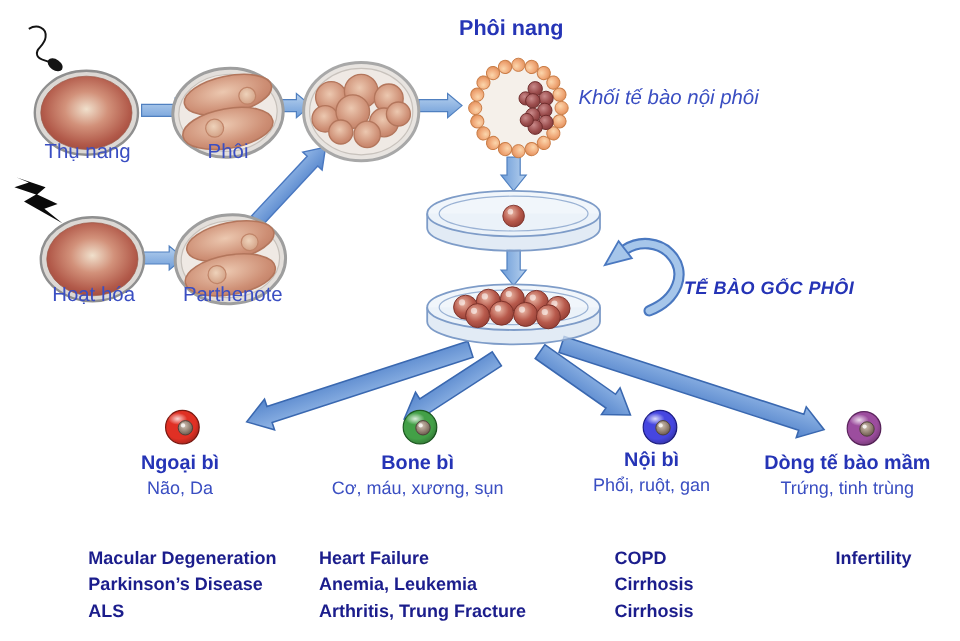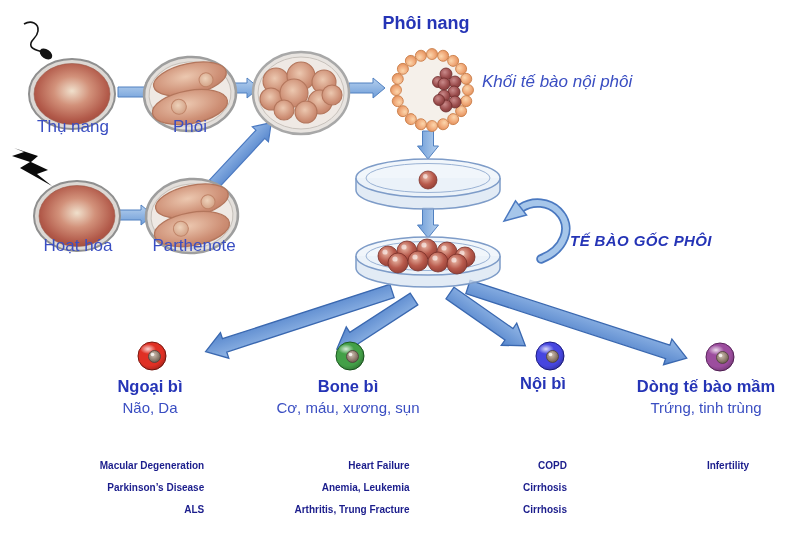--- a/index.html
+++ b/index.html
@@ -8,22 +8,22 @@
   #diagram-svg{position:absolute;left:0;top:0;}
   .lbl{position:absolute;transform:translateX(-50%);white-space:nowrap;
        font-size:17px;color:var(--label-blue,#3a4ec2);}
   .hdr{font-size:18px;font-weight:bold;color:var(--header-blue,#2534b6);}
   .icm-lbl{position:absolute;white-space:nowrap;font-size:17px;font-style:italic;
        color:var(--label-blue,#3a4ec2);}
   .esc{font-size:15px;font-weight:bold;font-style:italic;letter-spacing:.4px;
        color:var(--header-blue,#2534b6);}
   .lname{font-size:16.5px;font-weight:bold;color:var(--header-blue,#2534b6);text-align:center;}
   .ltis{font-size:15px;}
-  .dis{position:absolute;transform:translateX(-50%);text-align:right;white-space:nowrap;
-       font-size:10px;line-height:22px;font-weight:bold;color:var(--disease-navy,#1b1d8c);}
+  .dis{position:absolute;transform:translateX(-50%);text-align:left;white-space:nowrap;
+       font-size:15px;line-height:22px;font-weight:bold;color:var(--disease-navy,#1b1d8c);}
 </style>
 </head>
 <body>
 
 <div id="stage">
 
   <svg id="diagram-svg" width="800" height="534" viewBox="0 0 800 534">
     <defs>
       <radialGradient id="eggGrad" cx="0.5" cy="0.45" r="0.68">
         <stop offset="0" stop-color="#f0e0cc"></stop>
@@ -272,20 +272,21 @@
   <div class="icm-lbl" style="left:482px;top:72px">Khối tế bào nội phôi</div>
   <div class="lbl esc" style="left:641px;top:232px">TẾ BÀO GỐC PHÔI</div>
 
   <div class="lbl lname" style="left:150px;top:377px">Ngoại bì</div>
   <div class="lbl ltis" style="left:150px;top:399px">Não, Da</div>
 
   <div class="lbl lname" style="left:348px;top:377px">Bone bì</div>
   <div class="lbl ltis" style="left:348px;top:399px">Cơ, máu, xương, sụn</div>
 
   <div class="lbl lname" style="left:543px;top:374px">Nội bì</div>
+  <div class="lbl ltis" style="left:543px;top:396px">Phổi, ruột, gan</div>
 
   <div class="lbl lname" style="left:706px;top:377px">Dòng tế bào mầm</div>
   <div class="lbl ltis" style="left:706px;top:399px">Trứng, tinh trùng</div>
 
   <div class="dis" style="left:152px;top:455px">
     <div>Macular Degeneration</div>
     <div>Parkinson’s Disease</div>
     <div>ALS</div>
   </div>
   <div class="dis" style="left:352px;top:455px">

